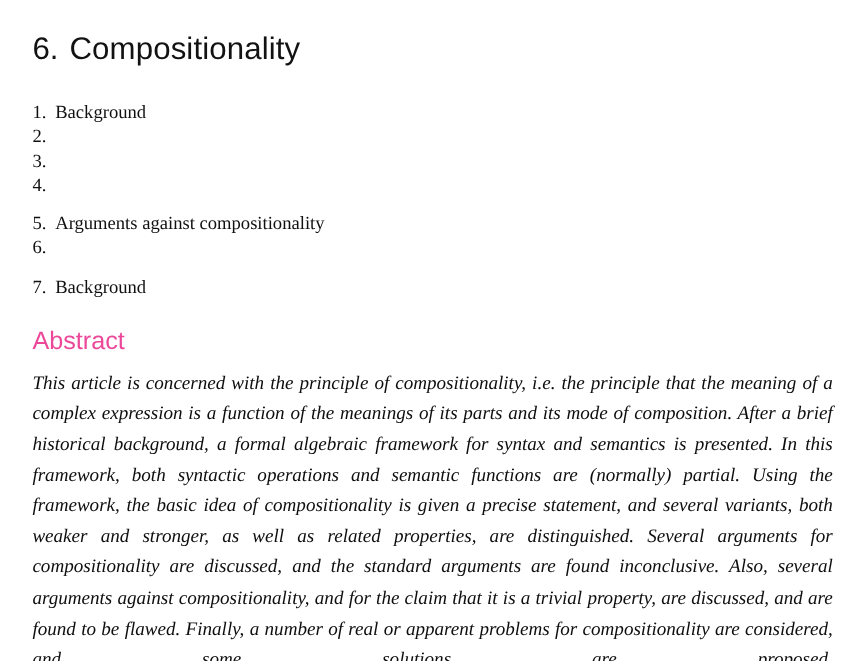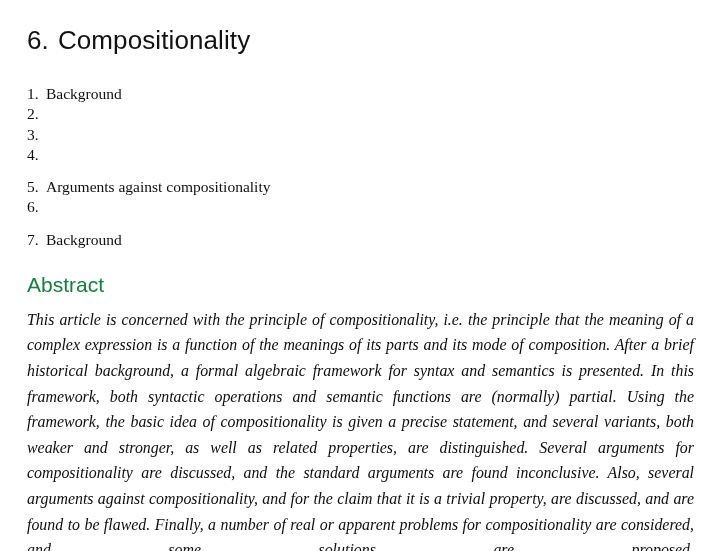--- a/index.html
+++ b/index.html
@@ -68,21 +68,21 @@
 
   
   .abstract-heading {
     position: absolute;
     left: 27px;
     top: 254px;
     font-family: "Liberation Sans", "DejaVu Sans", sans-serif;
     font-weight: 400;
     font-size: 21px;
     line-height: 28px;
-    color: #15803d;
+    color: #ec4899;
     white-space: nowrap;
   }
 
   
   .abstract-body {
     position: absolute;
     left: 27px;
     top: 291px;
     width: 667px;
     font-family: "Liberation Serif", "DejaVu Serif", serif;

